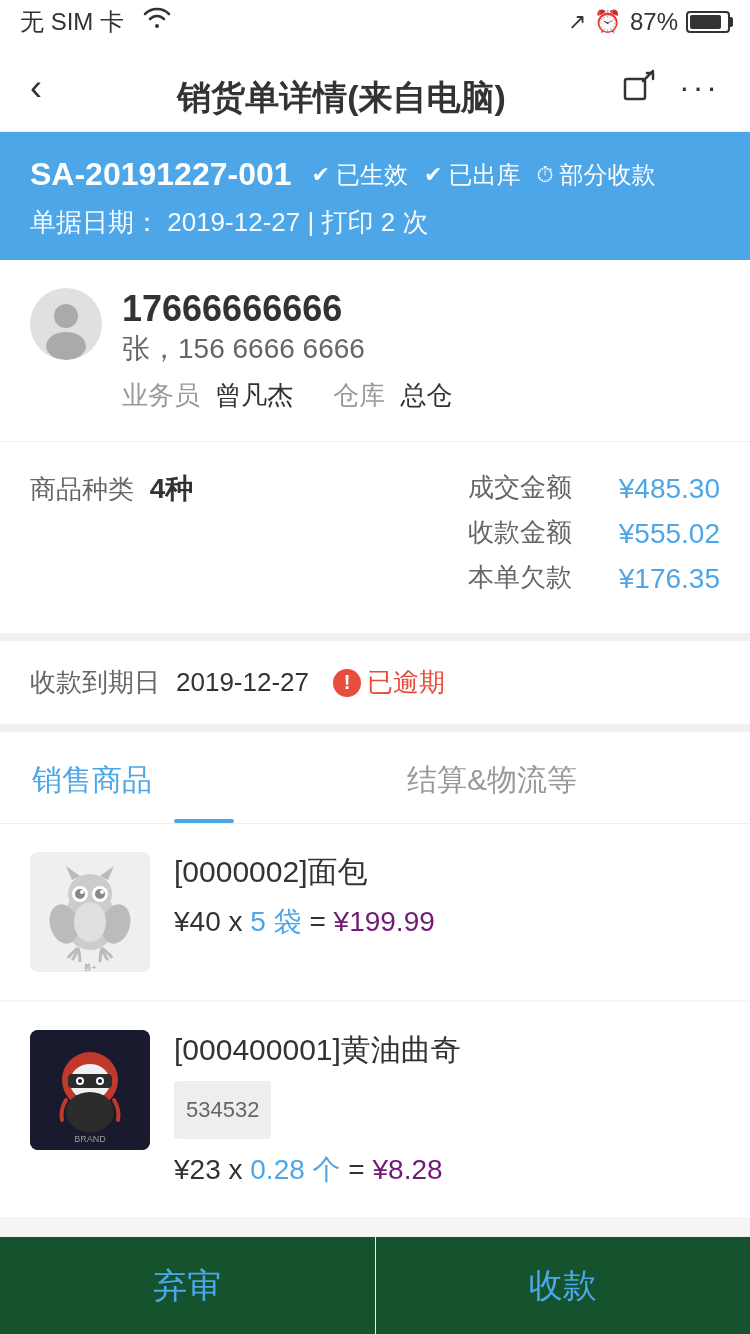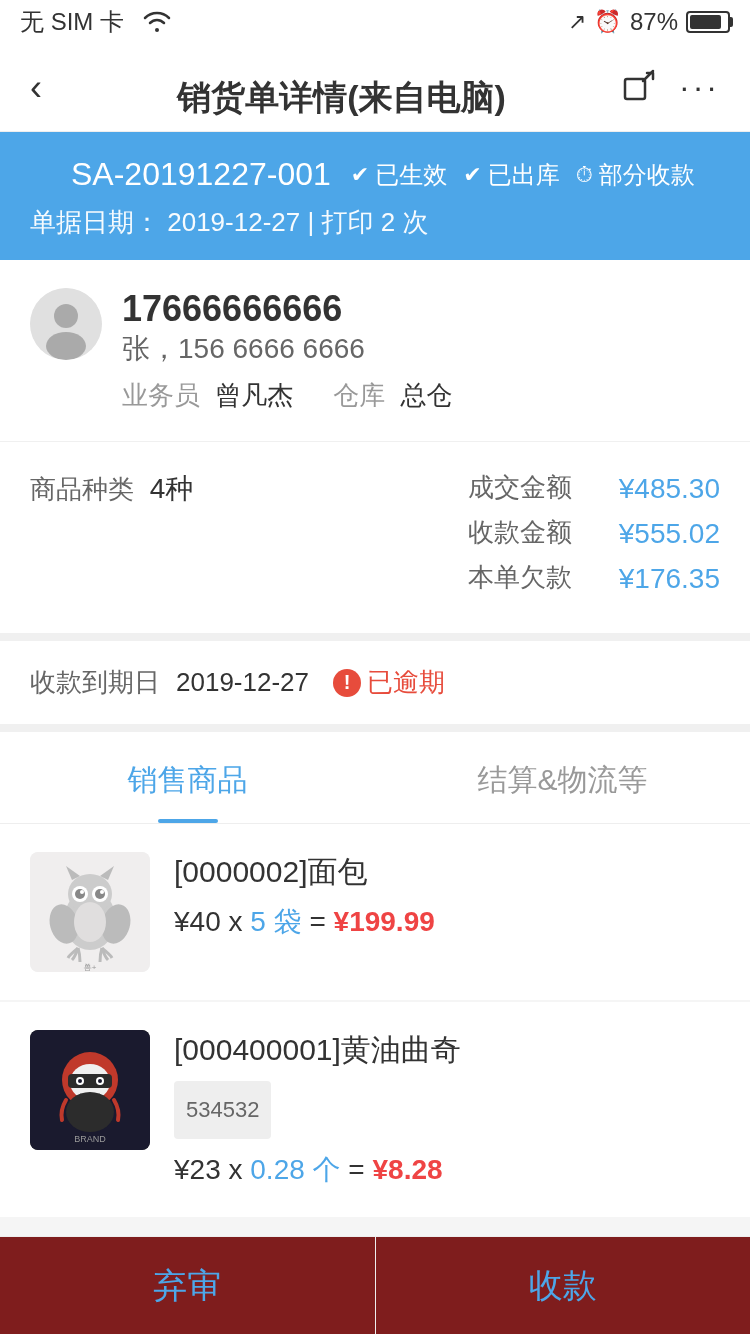--- a/index.html
+++ b/index.html
@@ -17,21 +17,21 @@
     .status-bar {
       height: 44px;
       background: #fff;
       display: flex;
       align-items: center;
       justify-content: space-between;
       padding: 0 20px;
       font-size: 24px;
       font-weight: 500;
     }
-    .status-left { display: flex; align-items: flex-end; gap: 18px; }
+    .status-left { display: flex; align-items: flex-start; gap: 18px; }
     .status-center { position: absolute; left: 50%; transform: translateX(-50%); font-size: 28px; font-weight: 600; }
     .status-right { display: flex; align-items: center; gap: 8px; font-size: 24px; }
     .battery-bar {
       width: 44px; height: 22px; border: 2px solid #333; border-radius: 4px; position: relative; display: inline-flex; align-items: center; padding: 2px;
     }
     .battery-bar::after { content: ''; width: 3px; height: 10px; background: #333; position: absolute; right: -5px; top: 50%; transform: translateY(-50%); border-radius: 0 2px 2px 0; }
     .battery-fill { width: 87%; height: 100%; background: #333; border-radius: 2px; }
 
     
     .nav-bar {
@@ -54,21 +54,21 @@
       background: #4DA6E8;
       padding: 24px 30px 20px;
       color: #fff;
     }
     .banner-top {
       display: flex;
       align-items: center;
       gap: 20px;
       margin-bottom: 12px;
     }
-    .order-id { font-size: 32px; font-weight: 400; margin-left: 41px; }
+    .order-id { font-size: 32px; font-weight: 700; }
     .status-badges { display: flex; gap: 16px; align-items: center; }
     .badge {
       font-size: 24px;
       display: flex;
       align-items: center;
       gap: 6px;
     }
     .badge-icon { font-size: 22px; }
     .banner-bottom { font-size: 26px; color: rgba(255,255,255,0.95); }
 
@@ -97,21 +97,21 @@
     
     .summary-section {
       background: #fff;
       padding: 28px 30px;
       display: flex;
       align-items: flex-start;
       border-bottom: 8px solid #f0f0f0;
     }
     .summary-left { flex: 1; }
     .summary-label { font-size: 26px; color: #666; }
-    .summary-count { font-size: 28px; color: #333; font-weight: 400; margin-left: 8px; }
+    .summary-count { font-size: 28px; color: #333; font-weight: 700; margin-left: 8px; }
     .summary-right { text-align: right; }
     .summary-row { display: flex; justify-content: flex-end; align-items: flex-end; gap: 28px; margin-bottom: 10px; }
     .summary-row-label { font-size: 26px; color: #666; }
     .summary-row-value { font-size: 28px; color: #4DA6E8; font-weight: 500; min-width: 120px; text-align: right; }
 
     
     .due-date-section {
       background: #fff;
       padding: 24px 30px;
       display: flex;
@@ -130,22 +130,22 @@
     }
     .overdue-icon { width: 28px; height: 28px; border-radius: 50%; background: #e74c3c; color: #fff; display: flex; align-items: center; justify-content: center; font-size: 20px; font-weight: 700; }
 
     
     .tabs-section {
       background: #fff;
       display: flex;
       border-bottom: 1px solid #eee;
     }
     .tab {
-      flex: 1; text-align: center; padding: 28px 0 22px;
-      font-size: 30px; color: #999; cursor: pointer; position: relative;
+      flex: 1; padding: 28px 0 22px;
+      font-size: 30px; color: #999; cursor: pointer; position: relative; margin-left: 32px;
     }
     .tab.active { color: #4DA6E8; font-weight: 500; }
     .tab.active::after {
       content: '';
       position: absolute;
       bottom: 0; left: 50%; transform: translateX(-50%);
       width: 60px; height: 4px; background: #4DA6E8; border-radius: 2px;
     }
 
     
@@ -166,28 +166,28 @@
       overflow: hidden;
     }
     .product-info { flex: 1; }
     .product-name { font-size: 30px; color: #333; font-weight: 500; margin-bottom: 10px; }
     .product-sku {
       display: inline-block; background: #eee; border-radius: 4px;
       padding: 16px 12px; font-size: 22px; color: #666; margin-bottom: 12px;
     }
     .product-price { font-size: 28px; color: #333; }
     .price-qty { color: #4DA6E8; }
-    .price-total { color: #ef4444; font-weight: 700; }
+    .price-total { color: #701a75; font-weight: 400; }
 
     
     .bottom-bar {
       position: fixed;
       bottom: 0; left: 0; width: 750px;
       height: 98px;
-      background: #7f1d1d;
+      background: #14532d;
       display: flex;
       border-top: 1px solid #eee;
     }
     .bottom-btn {
       flex: 1; display: flex; align-items: center; justify-content: center;
       font-size: 34px; cursor: pointer;
     }
     .bottom-btn.reject { color: #4DA6E8; border-right: 1px solid #eee; }
     .bottom-btn.collect { color: #4DA6E8; }
     .product2-img {

